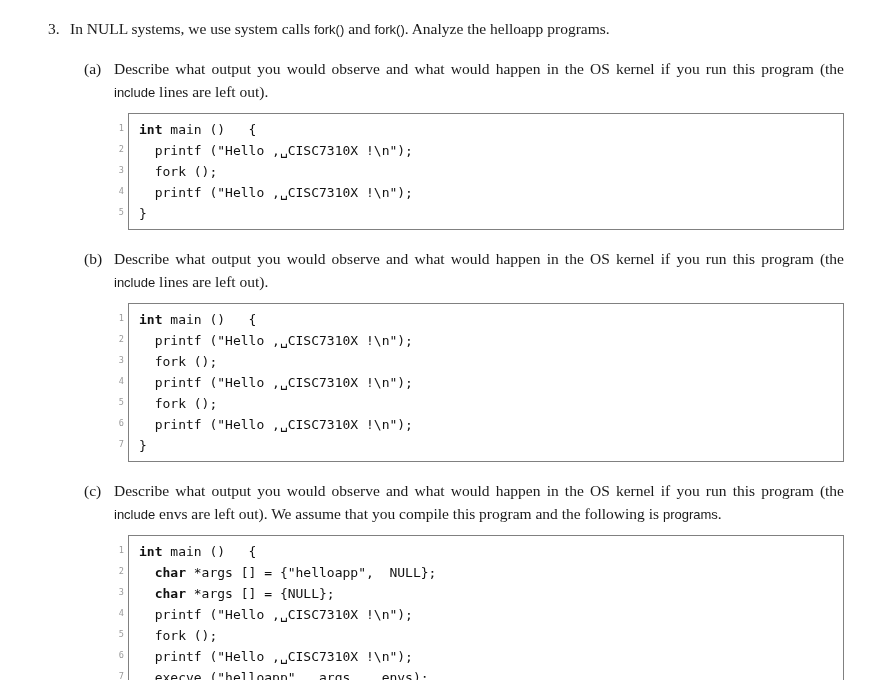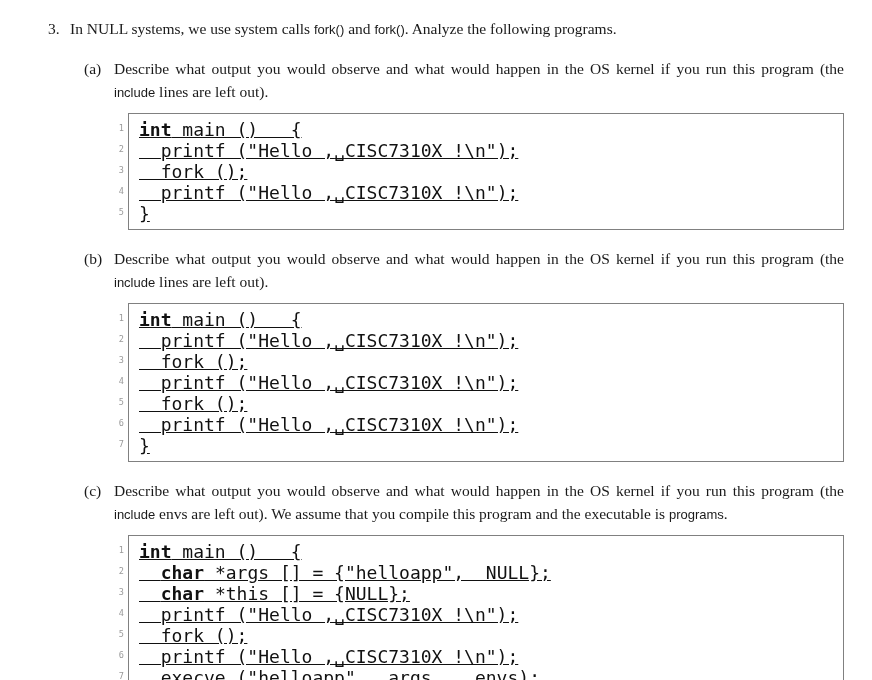--- a/index.html
+++ b/index.html
@@ -103,37 +103,36 @@
     border: 1px solid #808080;
     background: #ffffff;
     padding: 5px 0 5px 10px;
     box-sizing: border-box;
     min-width: 0;
   }
   .frame .cl {
     display: block;
     white-space: pre;
     font-family: "DejaVu Sans Mono", "Liberation Mono", monospace;
-    font-size: 18px;
+    font-size: 13px;
     line-height: 21px;
     color: #111111;
-    text-decoration: underline;
   }
   .kw { font-weight: bold; }
 </style>
 </head>
 <body>
 
 <div class="page">
 
   <div class="item">
 
     <div class="item-row">
       <div class="item-marker">3.</div>
-      <div class="item-body"><span>In NULL systems, we use system calls </span><code class="tt">fork()</code><span> and </span><code class="tt">fork()</code><span>. Analyze the following programs.</span></div>
+      <div class="item-body"><span>In NULL systems, we use system calls </span><code class="tt">fork()</code><span> and </span><code class="tt">fork()</code><span>. Analyze the helloapp programs.</span></div>
     </div>
 
     <div class="subpart">
       <div class="sub-marker">(a)</div>
       <div class="sub-body">
         <div class="sub-text">
           <span class="line">Describe what output you would observe and what would happen in the OS kernel if you</span>
           <span class="line"><span>run this program (the </span><code class="tt">include</code><span> lines are left out).</span></span>
         </div>
         <div class="listing">
@@ -184,36 +183,36 @@
         </div>
       </div>
     </div>
 
     <div class="subpart">
       <div class="sub-marker">(c)</div>
       <div class="sub-body">
         <div class="sub-text">
           <span class="line">Describe what output you would observe and what would happen in the OS kernel if you</span>
           <span class="line"><span>run this program (the </span><code class="tt">include</code><span> envs are left out). We assume that you compile this program</span></span>
-          <span class="line"><span>and the executable is </span><code class="tt">programs</code><span>.</span></span>
+          <span class="line"><span>and the following is </span><code class="tt">programs</code><span>.</span></span>
         </div>
         <div class="listing">
           <div class="gutter">
               <span class="ln">1</span>
               <span class="ln">2</span>
               <span class="ln">3</span>
               <span class="ln">4</span>
               <span class="ln">5</span>
               <span class="ln">6</span>
               <span class="ln">7</span>
             </div>
           <div class="frame">
               <span class="cl"><span class="kw">int</span><span> main ()   {</span></span>
               <span class="cl"><span>  </span><span class="kw">char</span><span> *args [] = {"helloapp",  NULL};</span></span>
-              <span class="cl"><span>  </span><span class="kw">char</span><span> *this [] = {NULL};</span></span>
+              <span class="cl"><span>  </span><span class="kw">char</span><span> *args [] = {NULL};</span></span>
               <span class="cl"><span>  printf ("Hello ,␣CISC7310X !\n");</span></span>
               <span class="cl"><span>  fork ();</span></span>
               <span class="cl"><span>  printf ("Hello ,␣CISC7310X !\n");</span></span>
               <span class="cl"><span>  execve ("helloapp",  args ,  envs);</span></span>
             </div>
         </div>
       </div>
     </div>
 
   </div>

